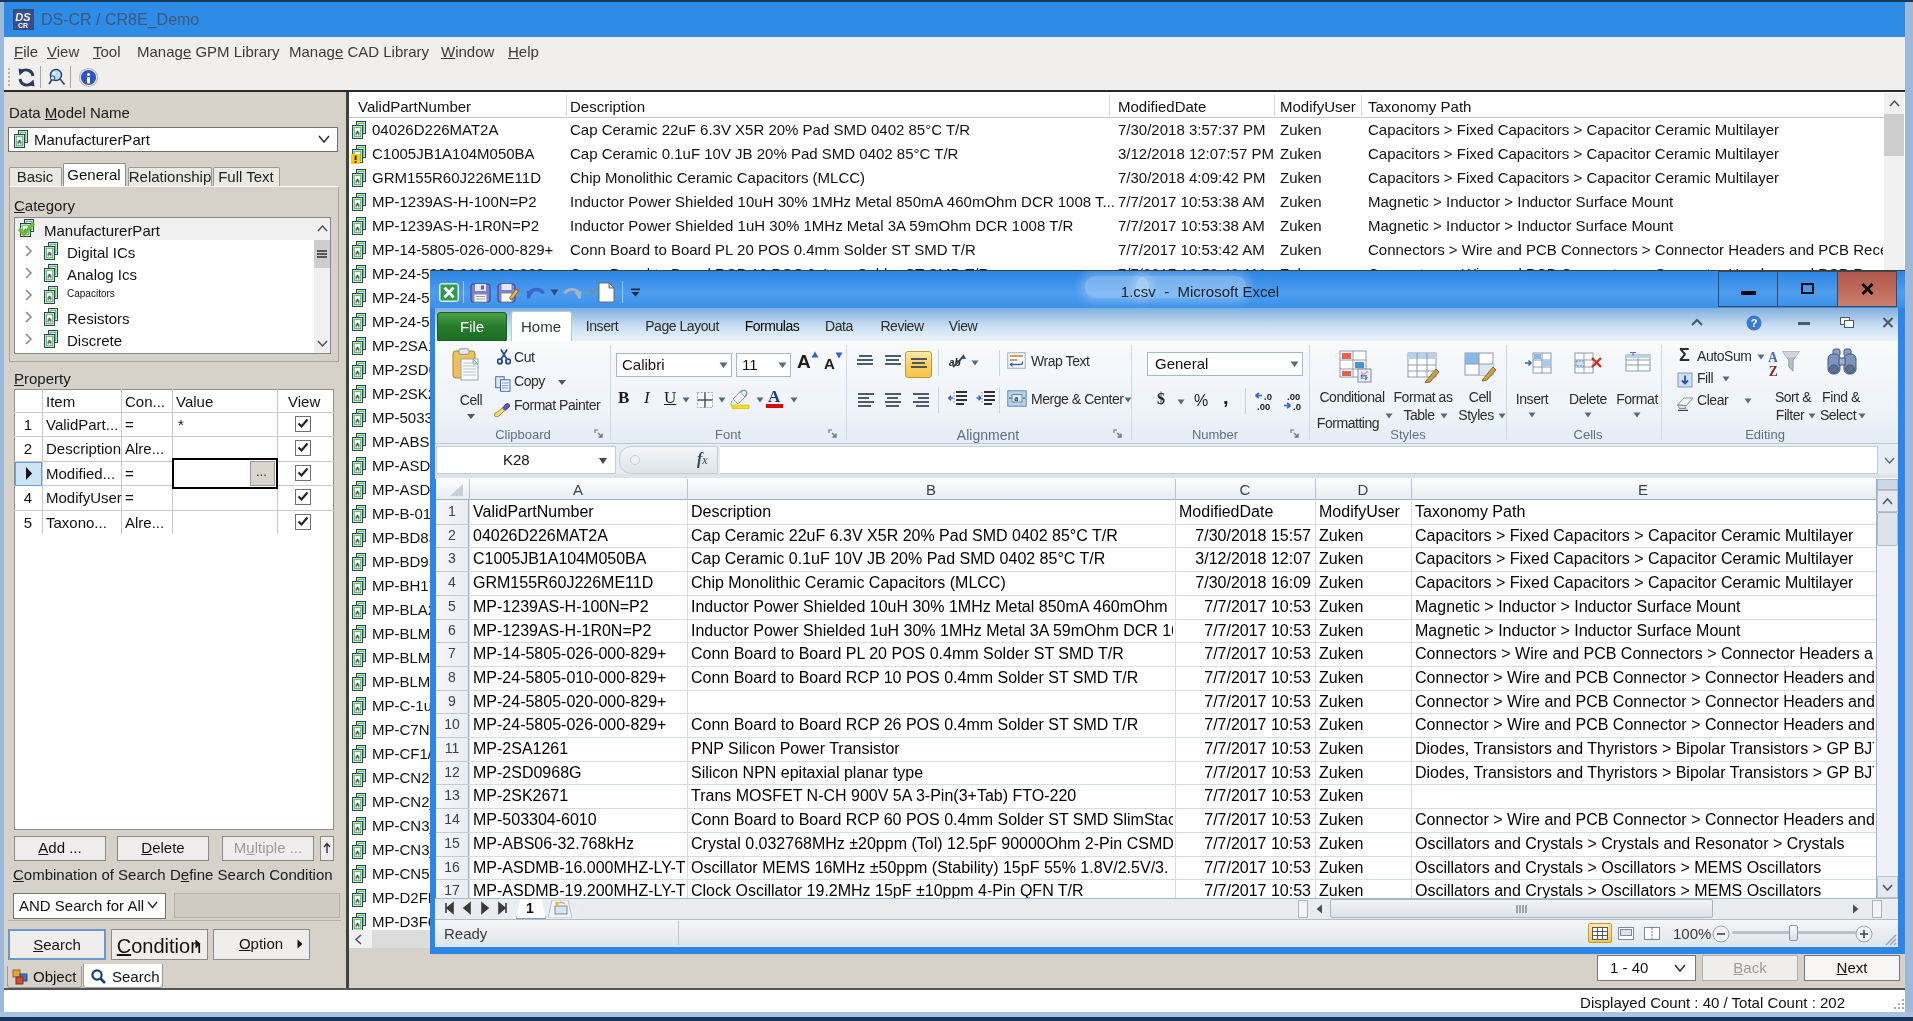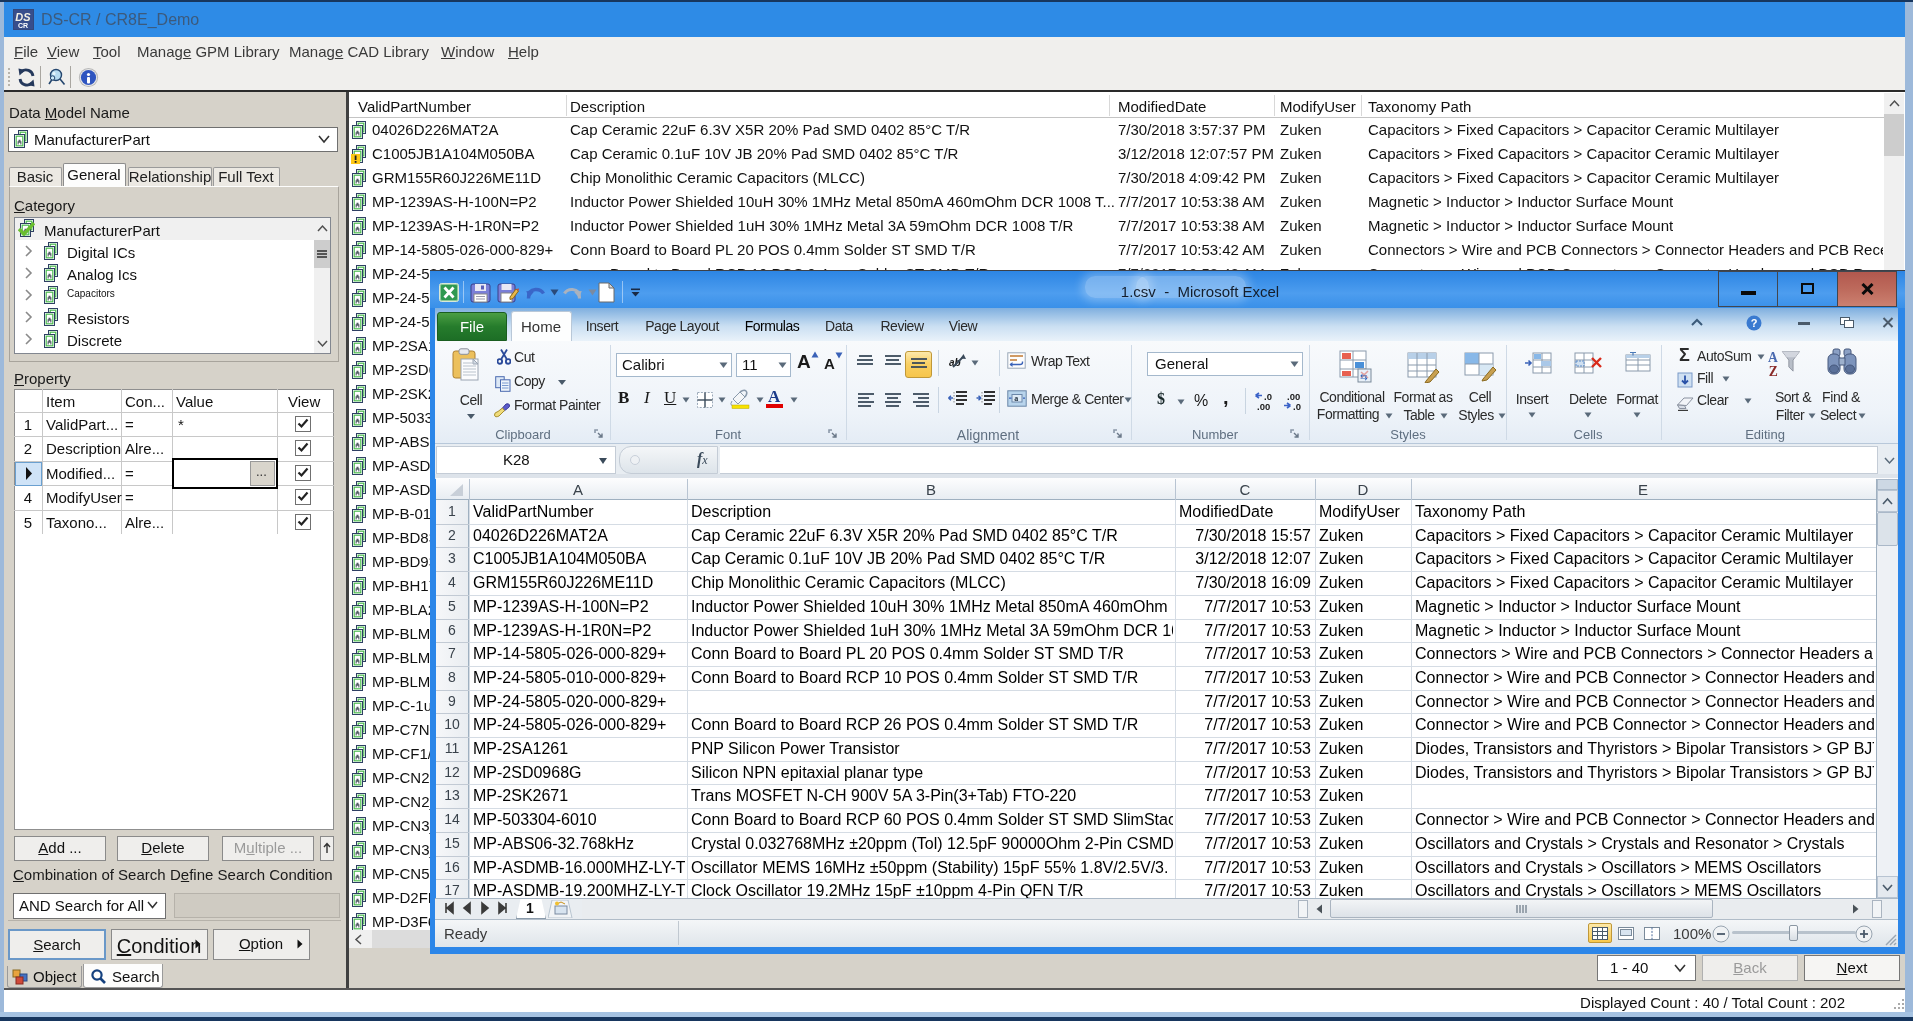--- a/index.html
+++ b/index.html
@@ -954,21 +954,21 @@
     </svg>
     <svg class="ab" style="left:1033px;top:78px;width:34px;height:34px;" viewBox="0 0 34 34">
       <rect x="2" y="4" width="28" height="22" fill="#fff" stroke="#8a9aac"></rect>
       <rect x="2" y="4" width="14" height="11" fill="#88b8e8"></rect>
       <rect x="16" y="15" width="14" height="11" fill="#d8e8f4"></rect>
       <line x1="2" y1="15" x2="30" y2="15" stroke="#8a9aac"></line>
       <line x1="16" y1="4" x2="16" y2="26" stroke="#8a9aac"></line>
       <path d="M20 30 L30 18 L33 21 L24 31 L19 32 Z" fill="#c8a050" stroke="#8a6a20"></path>
     </svg>
     <div class="tx" style="left:922px;top:118px;font-size:14px;letter-spacing:-0.45px;color:#2a2a2a;transform:translateX(-50%)">Conditional</div>
-    <div class="tx" style="left:918px;top:135px;font-size:14px;letter-spacing:-0.45px;color:#2a2a2a;transform:translateX(-50%)">Formatting</div>
+    <div class="tx" style="left:918px;top:144px;font-size:14px;letter-spacing:-0.45px;color:#2a2a2a;transform:translateX(-50%)">Formatting</div>
     <svg class="ab" style="left:955px;top:142px;width:8px;height:6px;" viewBox="0 0 8 6">
       <path d="M0.5 0.5 L7.5 0.5 L4 5.5 Z" fill="#5a6a7a"></path>
     </svg>
     <div class="tx" style="left:993px;top:118px;font-size:14px;letter-spacing:-0.45px;color:#2a2a2a;transform:translateX(-50%)">Format as</div>
     <div class="tx" style="left:989px;top:136px;font-size:14px;letter-spacing:-0.45px;color:#2a2a2a;transform:translateX(-50%)">Table</div>
     <svg class="ab" style="left:1010px;top:142px;width:8px;height:6px;" viewBox="0 0 8 6">
       <path d="M0.5 0.5 L7.5 0.5 L4 5.5 Z" fill="#5a6a7a"></path>
     </svg>
     <div class="tx" style="left:1050px;top:118px;font-size:14px;letter-spacing:-0.45px;color:#2a2a2a;transform:translateX(-50%)">Cell</div>
     <div class="tx" style="left:1046px;top:136px;font-size:14px;letter-spacing:-0.45px;color:#2a2a2a;transform:translateX(-50%)">Styles</div>

